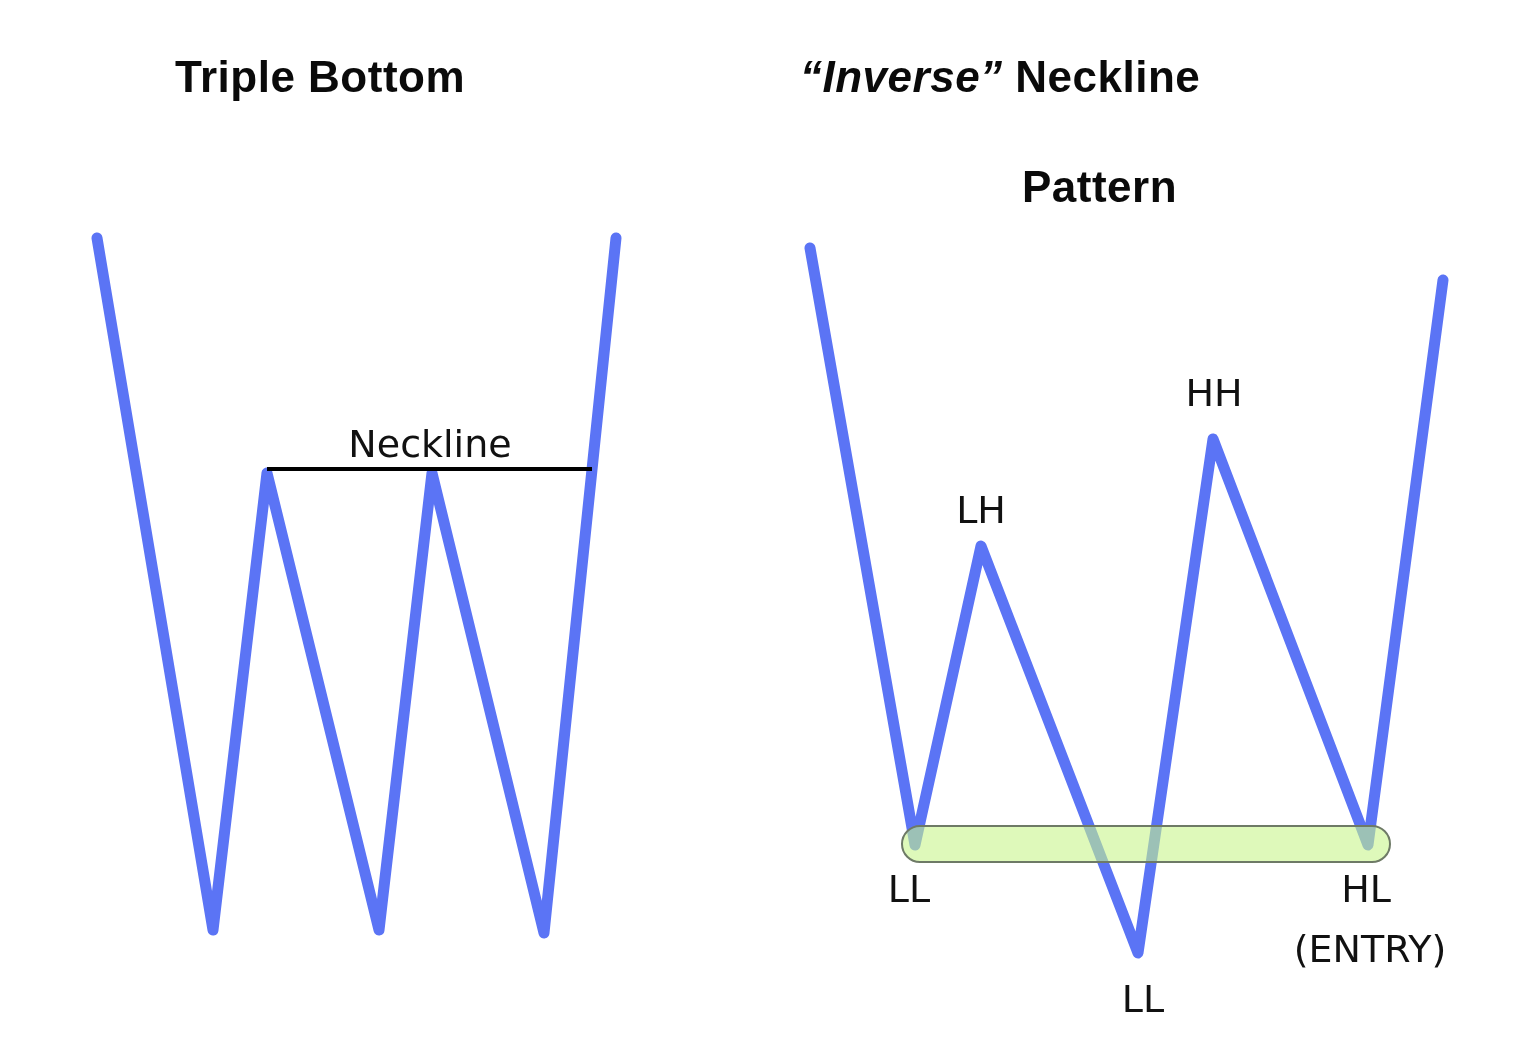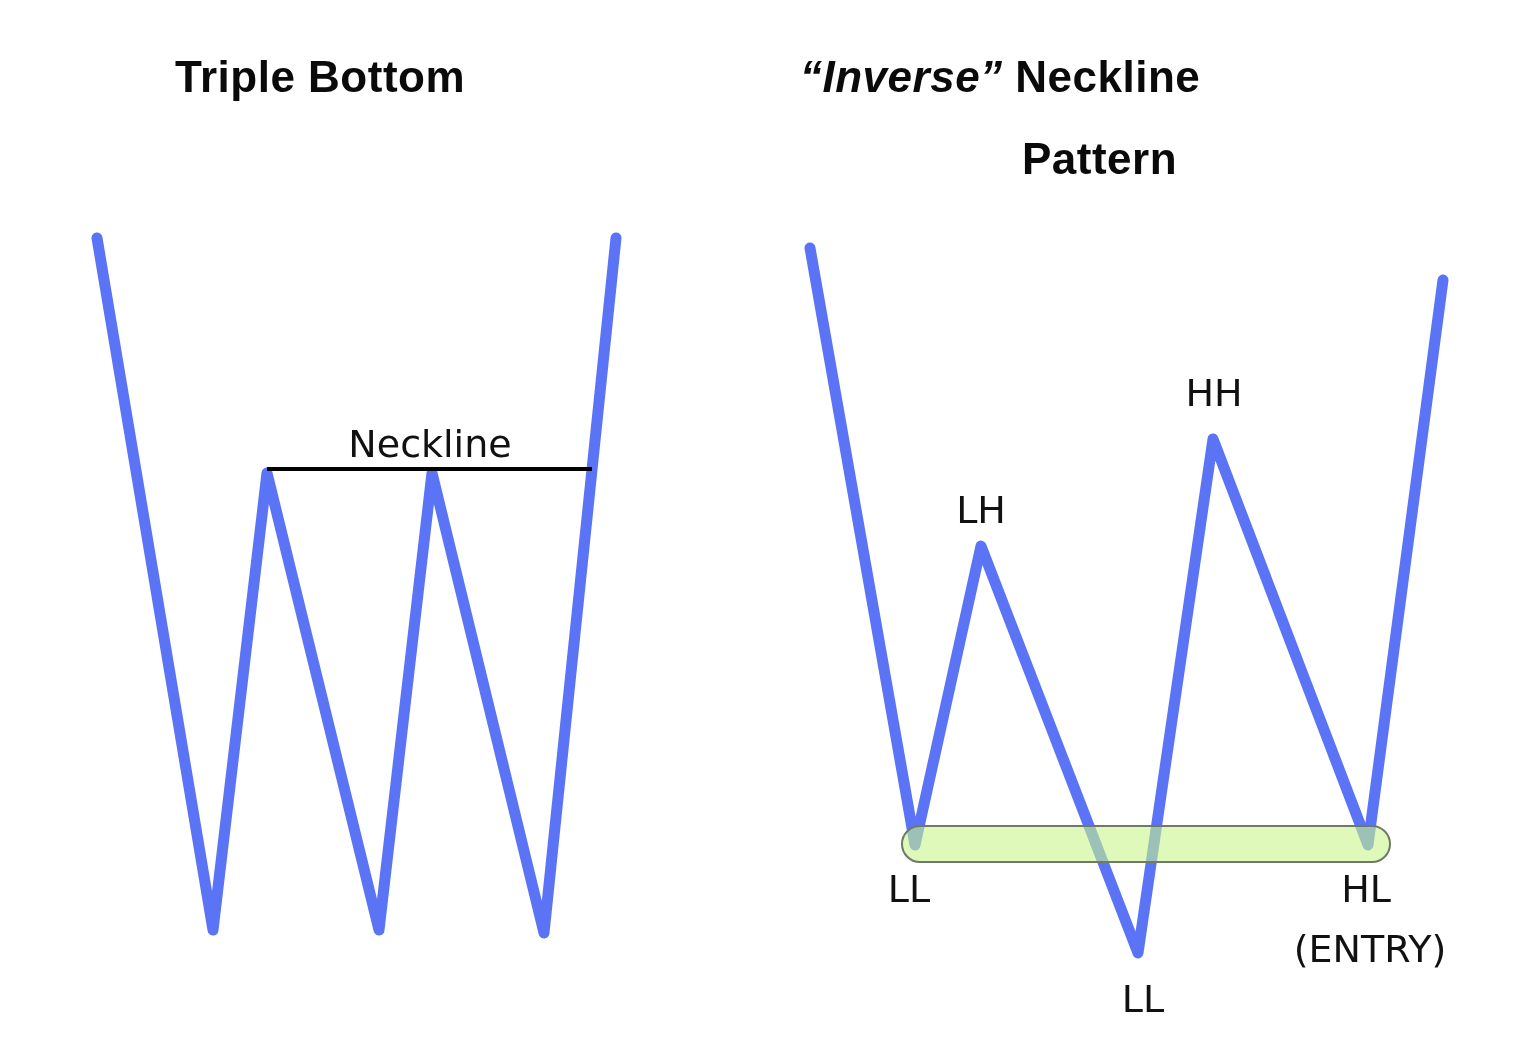--- a/index.html
+++ b/index.html
@@ -12,21 +12,21 @@
   .lbl { font-family: "DejaVu Sans", sans-serif; font-size: 38px; fill: #111; }
 </style>
 </head>
 <body>
 
 <div class="title" style="left:175px; top:52px;">Triple Bottom</div>
 
 <div class="title" style="left:800px; top:52px;">
   <span class="ital">“Inverse”</span><span> Neckline</span>
 </div>
-<div class="title" style="left:1022px; top:134px;">Pattern</div>
+<div class="title" style="left:1022px; top:162px;">Pattern</div>
 
 <svg class="canvas" width="1536" height="1042" viewBox="0 0 1536 1042">
 
   <g>
     <polyline points="97,238 213,930 267,473 379,930 432,473 544,933 616,238" fill="none" stroke="#5b74f5" stroke-width="11" stroke-linejoin="round" stroke-linecap="round"></polyline>
     <line x1="267" y1="469" x2="592" y2="469" stroke="#000" stroke-width="4"></line>
     <text class="lbl" x="430" y="457" text-anchor="middle">Neckline</text>
   </g>
 
   <g>

